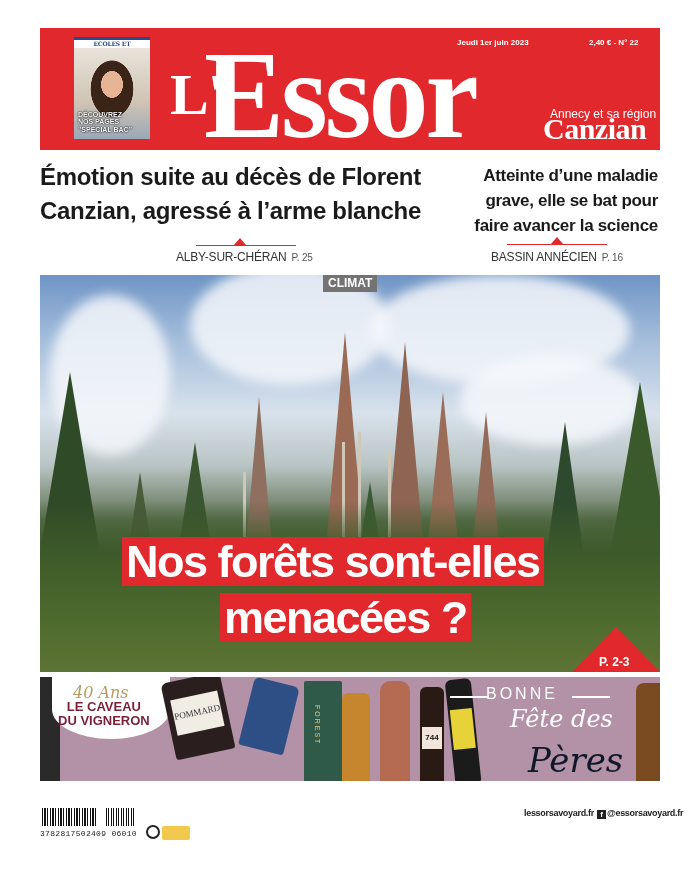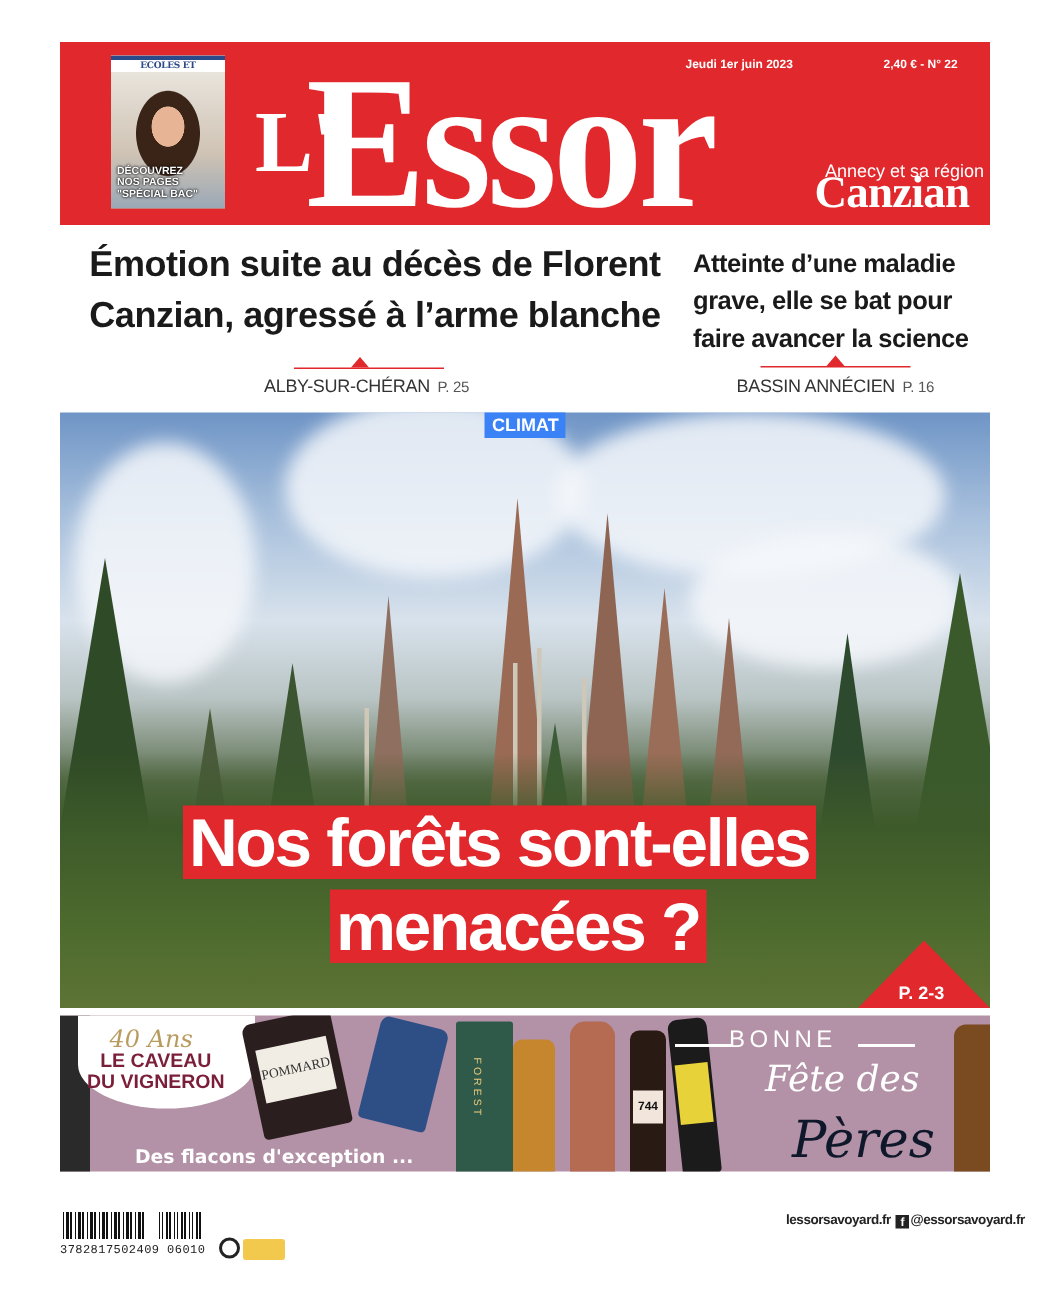--- a/index.html
+++ b/index.html
@@ -18,35 +18,35 @@
   .promo-caption { position: absolute; left: 4px; bottom: 6px; color: #fff; font-family: "Liberation Sans", sans-serif; font-weight: bold; font-size: 7px; line-height: 7.5px; text-shadow: 0 0 2px #000, 0 0 1px #000; }
 
   .logo-l { left: 130px; top: 38px; font-family: "Liberation Serif", serif; font-weight: bold; color: #fff; font-size: 58px; line-height: 1; letter-spacing: -1px; }
   .logo-main { left: 164px; top: 4px; font-family: "Liberation Serif", serif; font-weight: bold; color: #fff; font-size: 120px; line-height: 1; letter-spacing: -3px; transform: scaleY(1.05); transform-origin: top left; }
   .date { left: 417px; top: 10px; font-size: 8px; font-weight: bold; color: #fff; }
   .price { left: 549px; top: 10px; font-size: 8px; font-weight: bold; color: #fff; }
   .region { left: 510px; top: 79px; font-size: 12px; color: #fff; }
   .savoyard { left: 503px; top: 84px; font-family: "Liberation Serif", serif; font-weight: bold; font-size: 30px; color: #fff; letter-spacing: -0.5px; }
 
   
-  .hl-left { left: 40px; top: 160px; width: 420px; text-align: center; font-weight: bold; font-size: 24px; line-height: 34px; color: #1a1a1a; letter-spacing: -0.3px; }
-  .hl-right { left: 462px; top: 163px; width: 196px; text-align: left; font-weight: bold; font-size: 17px; line-height: 25px; color: #1a1a1a; letter-spacing: -0.3px; }
+  .hl-left { left: 40px; top: 160px; width: 420px; text-align: left; font-weight: bold; font-size: 24px; line-height: 34px; color: #1a1a1a; letter-spacing: -0.3px; }
+  .hl-right { left: 462px; top: 163px; width: 196px; text-align: right; font-weight: bold; font-size: 17px; line-height: 25px; color: #1a1a1a; letter-spacing: -0.3px; }
   .kicker-line { height: 1px; background: #e1282c; }
   .kicker-tri { width: 0; height: 0; border-left: 6px solid transparent; border-right: 6px solid transparent; border-bottom: 7px solid #e1282c; }
   .kicker { font-size: 12px; color: #333; letter-spacing: -0.2px; }
   .kicker .pg { font-size: 10px; color: #555; margin-left: 5px; }
 
   
   .photo { left: 40px; top: 275px; width: 620px; height: 397px; overflow: hidden;
     background: linear-gradient(180deg, #6f95c6 0%, #a9c1dd 18%, #d8e2ec 35%, #b9c4c4 48%, #5b6f4f 62%, #3f5a2f 80%, #51672f 100%); }
   .cloud { position: absolute; border-radius: 50%; background: rgba(245,247,250,0.85); filter: blur(6px); }
   .tree { position: absolute; bottom: 0; width: 0; height: 0; border-left-style: solid; border-right-style: solid; border-left-color: transparent; border-right-color: transparent; border-bottom-style: solid; }
   .trunk { position: absolute; bottom: 0; width: 3px; background: #cfc7b8; }
   .understory { position: absolute; left: 0; bottom: 0; width: 100%; height: 170px; background: linear-gradient(180deg, rgba(55,85,40,0) 0%, #3d5a2a 30%, #4e6b2e 70%, #5d7435 100%); }
-  .climat { left: 323px; top: 275px; background: #3b82f6; color: #fff; font-weight: bold; font-size: 12px; padding: 2px 5px; line-height: 13px; }
+  .climat { left: 323px; top: 275px; background: #737373; color: #fff; font-weight: bold; font-size: 12px; padding: 2px 5px; line-height: 13px; }
   .big-title-line { background: #e1282c; color: #fff; font-weight: bold; font-size: 45px; line-height: 49px; letter-spacing: -1.5px; padding: 0 4px; }
   .page-tri { left: 572px; top: 627px; width: 0; height: 0; border-left: 44px solid transparent; border-right: 44px solid transparent; border-bottom: 45px solid #e1282c; }
   .page-ref { left: 599px; top: 655px; color: #fff; font-weight: bold; font-size: 12px; }
 
   
   .ad { left: 40px; top: 677px; width: 620px; height: 104px; background: #b391a6; overflow: hidden; }
   .ad-logo-bg { position: absolute; left: 12px; top: 0; width: 118px; height: 62px; background: #fff; border-radius: 0 0 60px 60px / 0 0 30px 30px; }
   .ad-40 { position: absolute; left: 33px; top: 6px; font-family: "DejaVu Serif", serif; font-size: 16px; color: #b89b5e; font-style: italic; }
   .ad-caveau { position: absolute; left: 18px; top: 23px; font-weight: bold; font-size: 13px; line-height: 14px; color: #7a1e3a; text-align: center; }
   .ad-flacons { position: absolute; left: 50px; top: 86px; font-family: "DejaVu Sans", sans-serif; font-weight: bold; font-size: 12.5px; color: #fff; }
@@ -169,21 +169,20 @@
     <div style="position:absolute; left:2px; top:30px; width:22px; height:40px; background:#e8d23a;"></div>
   </div>
 
   <div class="ad-dash" style="left:410px;"></div>
   <div class="ad-bonne">BONNE</div>
   <div class="ad-dash" style="left:532px;"></div>
   <div class="ad-fete">Fête des</div>
   <div class="ad-peres">Pères !</div>
   <div class="bottle" style="left:596px; top:6px; width:24px; height:118px; background:#7a4a20; border-radius:8px 0 0 0;"></div>
 
-  <div class="ad-flacons">Des flacons d'exception ...</div>
   <div class="ad-legal">L'abus d'alcool est dangereux pour la santé à consommer avec modération</div>
 </div>
 
 <div class="abs barcode"></div>
 <div class="abs barcode2"></div>
 <div class="abs barcode-num">3782817502409  06010</div>
 <div class="abs recycle"></div>
 <div class="abs triman"></div>
 <div class="abs site">
   <span>lessorsavoyard.fr</span><span class="fb">f</span><span>@essorsavoyard.fr</span>

